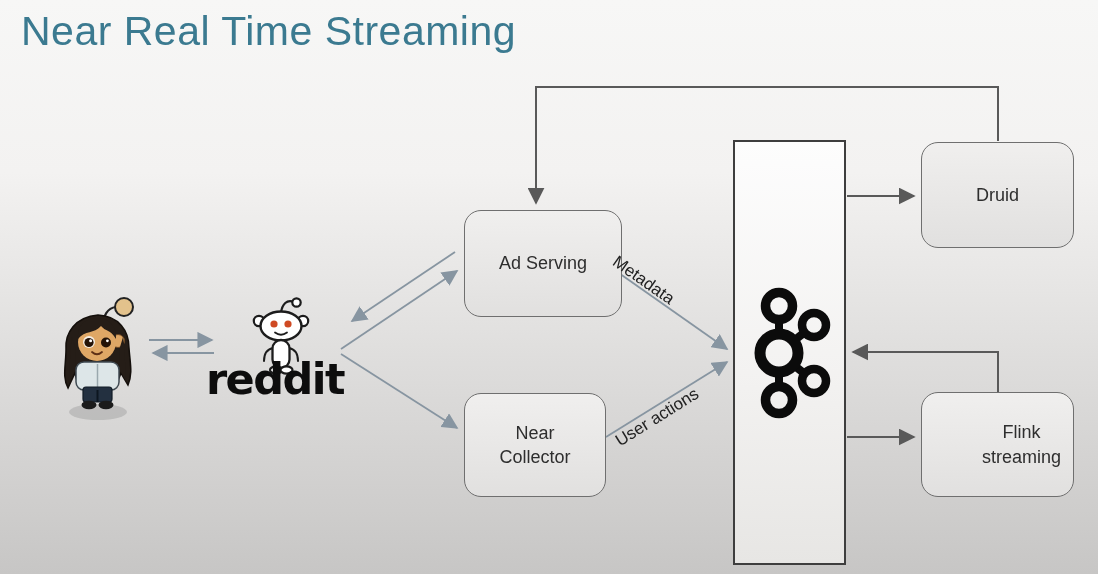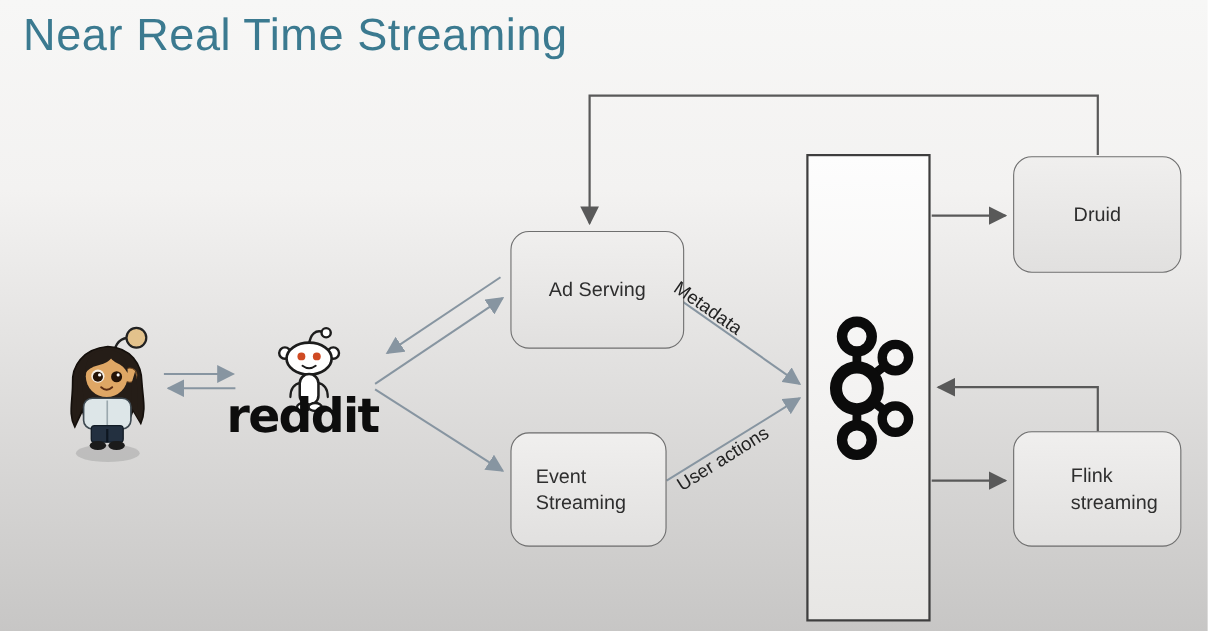--- a/index.html
+++ b/index.html
@@ -14,21 +14,21 @@
     position:absolute;left:21px;top:8px;
     font-size:41px;font-weight:300;letter-spacing:.5px;
     color:#3b7a90;
   }
   .connectors{position:absolute;left:0;top:0;width:1098px;height:574px;}
   .box{
     position:absolute;
     border:1.6px solid #6f6f6f;border-radius:17px;
     background:linear-gradient(180deg,#f0efee,#e1e0df);
     display:flex;align-items:center;justify-content:center;
-    font-size:18px;color:#2e2e2e;text-align:left;line-height:1.35;
+    font-size:18px;color:#2e2e2e;text-align:center;line-height:1.35;
     box-sizing:border-box;
   }
   #ad-serving{left:464px;top:210px;width:158px;height:107px;}
   #event-collector{left:464px;top:393px;width:142px;height:104px;}
   #druid{left:921px;top:142px;width:153px;height:106px;}
   #flink{left:921px;top:392px;width:153px;height:105px;padding-left:48px;}
   .wrap-narrow{display:inline-block;max-width:96px;}
   #kafka-box{
     position:absolute;left:733px;top:140px;width:113px;height:425px;
     border:2px solid #3e3e3e;box-sizing:border-box;
@@ -123,21 +123,21 @@
       <ellipse cx="27" cy="74" rx="6" ry="3.6" fill="#fff" stroke="#1c1c1c" stroke-width="2.2"></ellipse>
       <ellipse cx="37.5" cy="74" rx="6" ry="3.6" fill="#fff" stroke="#1c1c1c" stroke-width="2.2"></ellipse>
     </svg>
     <div class="wordmark">reddit</div>
   </div>
 
   <div class="box" id="ad-serving">
     <span>Ad Serving</span>
   </div>
   <div class="box" id="event-collector">
-    <span class="wrap-narrow">Event Streaming</span>
+    <span class="wrap-narrow">Near Collector</span>
   </div>
   <div class="box" id="druid">
     <span>Druid</span>
   </div>
   <div class="box" id="flink">
     <span class="wrap-narrow">Flink streaming</span>
   </div>
 
   <div id="kafka-box">
     <svg width="88" height="140" viewBox="0 0 88 140">

